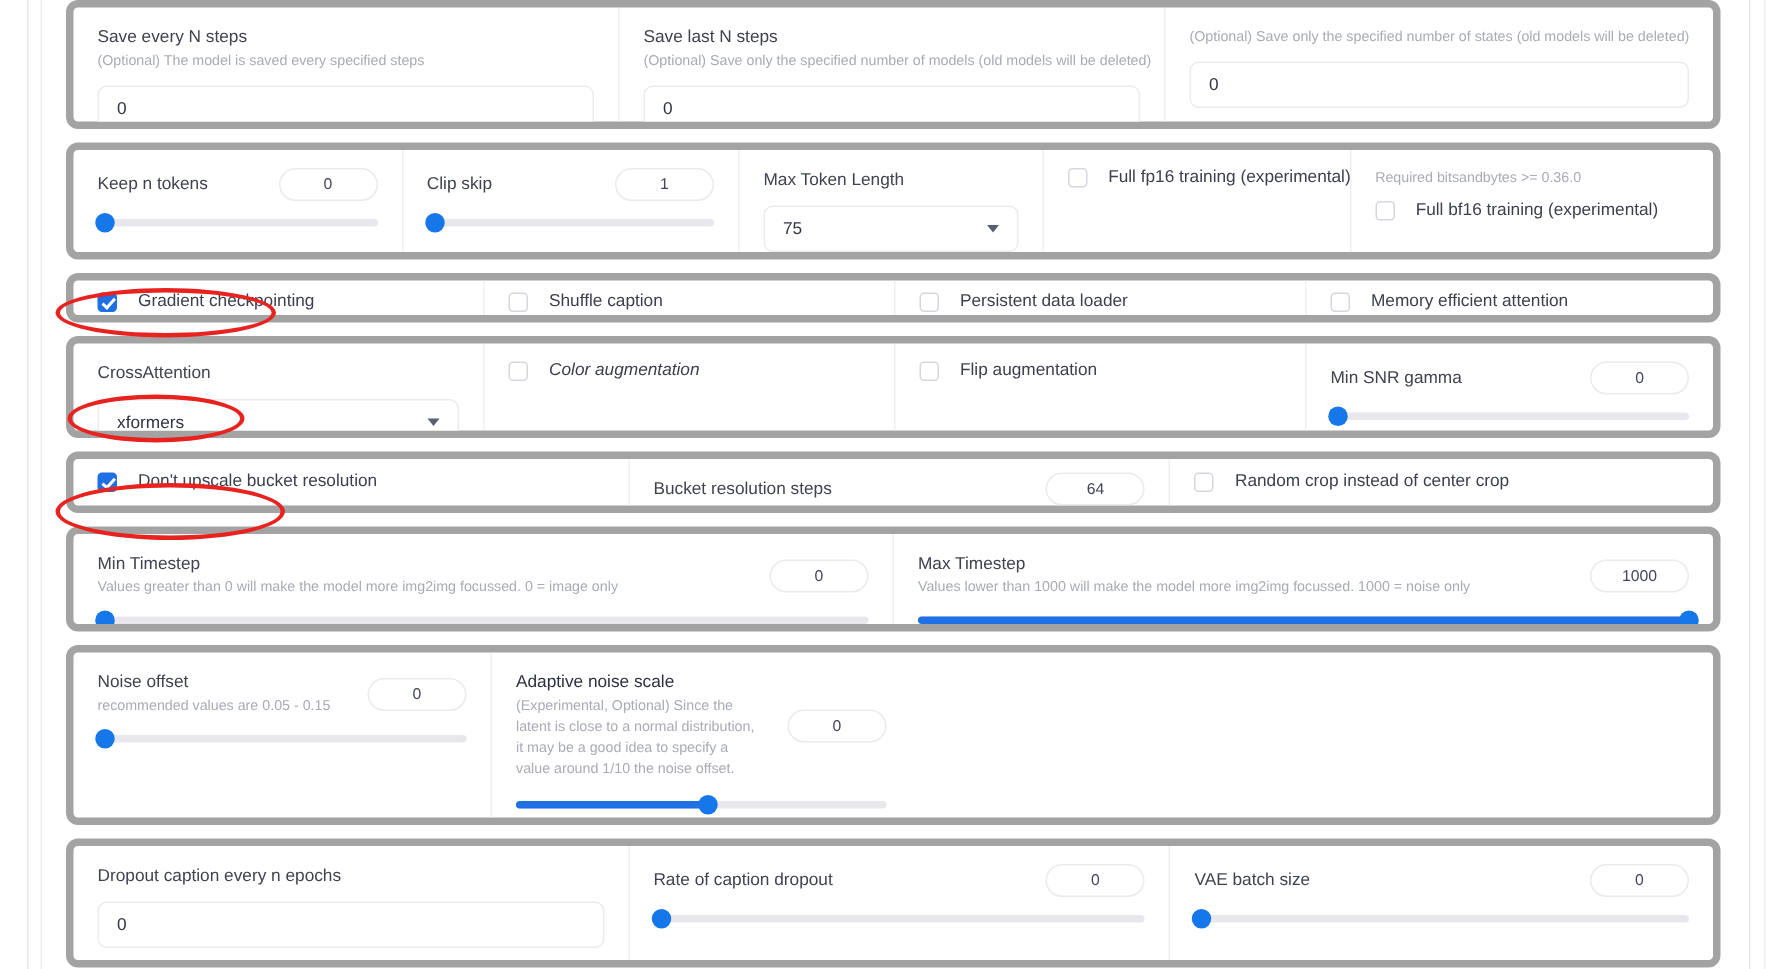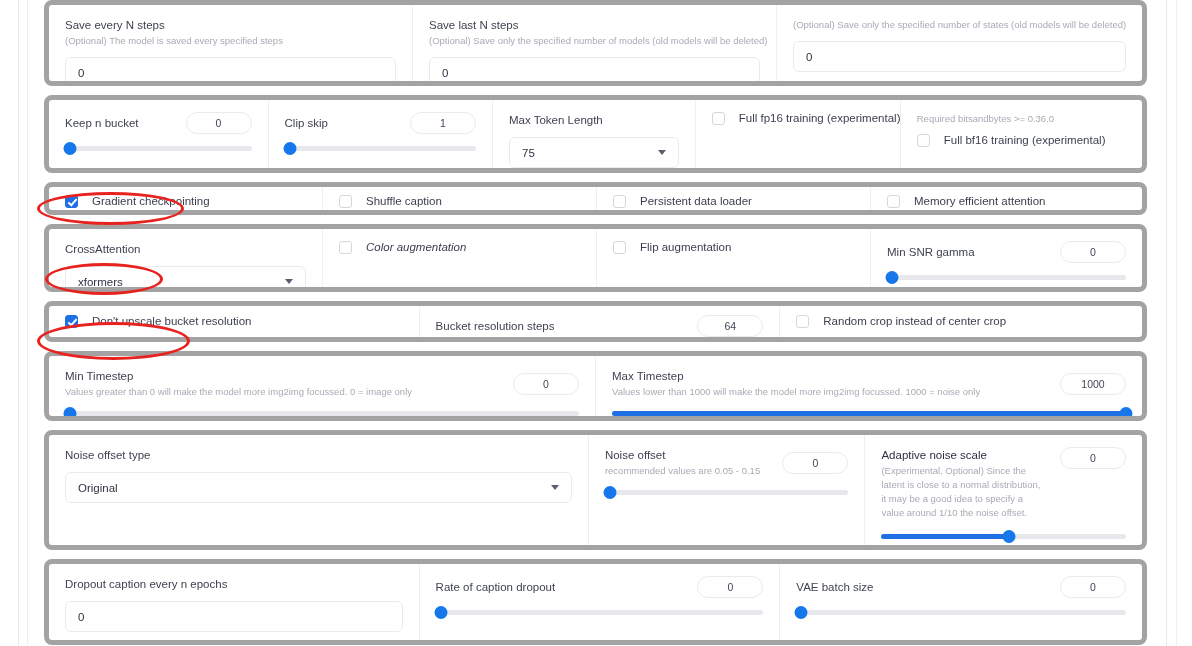--- a/index.html
+++ b/index.html
@@ -186,21 +186,21 @@
         <span class="info">(Optional) Save only the specified number of states (old models will be deleted)</span>
         <div class="textbox">
           <span>0</span>
         </div>
       </div>
     </div>
 
     <div class="row" style="height:78px;">
       <div class="cell" style="width:222px;">
         <div class="flexline">
-          <span class="lbl">Keep n bucket</span>
+          <span class="lbl">Keep n tokens</span>
           <span class="numpill">0</span>
         </div>
         <div class="slider">
           <div class="track"></div>
           <div class="fill" style="width:2%;"></div>
           <div class="knob" style="left:5px;"></div>
         </div>
       </div>
       <div class="cell" style="width:227px;">
         <div class="flexline">
@@ -346,43 +346,36 @@
         </div>
         <div class="slider">
           <div class="track"></div>
           <div class="fill" style="width:100%;"></div>
           <div class="knob" style="left:100%;"></div>
         </div>
       </div>
     </div>
 
     <div class="row" style="height:120px;">
-      <div class="cell" style="width:545px;">
-        <span class="lbl">Noise offset type</span>
-        <div class="dropdown">
-          <span>Original</span>
-          <span class="caret"></span>
-        </div>
-      </div>
       <div class="cell" style="width:279px;">
         <div class="flexline">
           <div>
             <span class="lbl">Noise offset</span>
             <span class="info">recommended values are 0.05 - 0.15</span>
           </div>
           <span class="numpill">0</span>
         </div>
         <div class="slider">
           <div class="track"></div>
           <div class="fill" style="width:2%;"></div>
           <div class="knob" style="left:5px;"></div>
         </div>
       </div>
       <div class="cell" style="width:279px;">
-        <div class="flexline" style="align-items:flex-start;">
+        <div class="flexline" style="align-items:center;">
           <div style="max-width:160px;">
             <span class="lbl lbl-dark">Adaptive noise scale</span>
             <span class="info info-wrap">(Experimental, Optional) Since the latent is close to a normal distribution, it may be a good idea to specify a value around 1/10 the noise offset.</span>
           </div>
           <span class="numpill">0</span>
         </div>
         <div class="slider" style="margin-top:9px;">
           <div class="track"></div>
           <div class="fill" style="width:52%;"></div>
           <div class="knob" style="left:52%;"></div>

